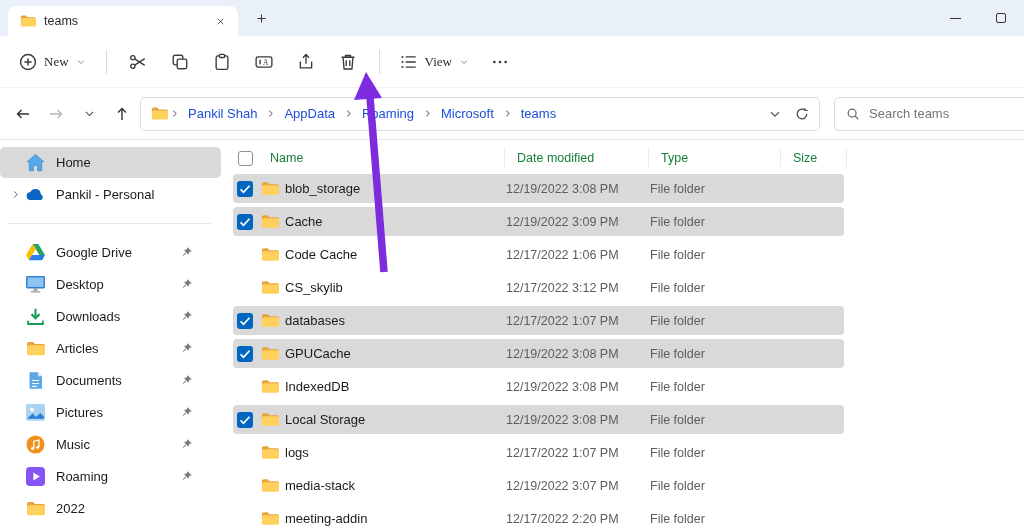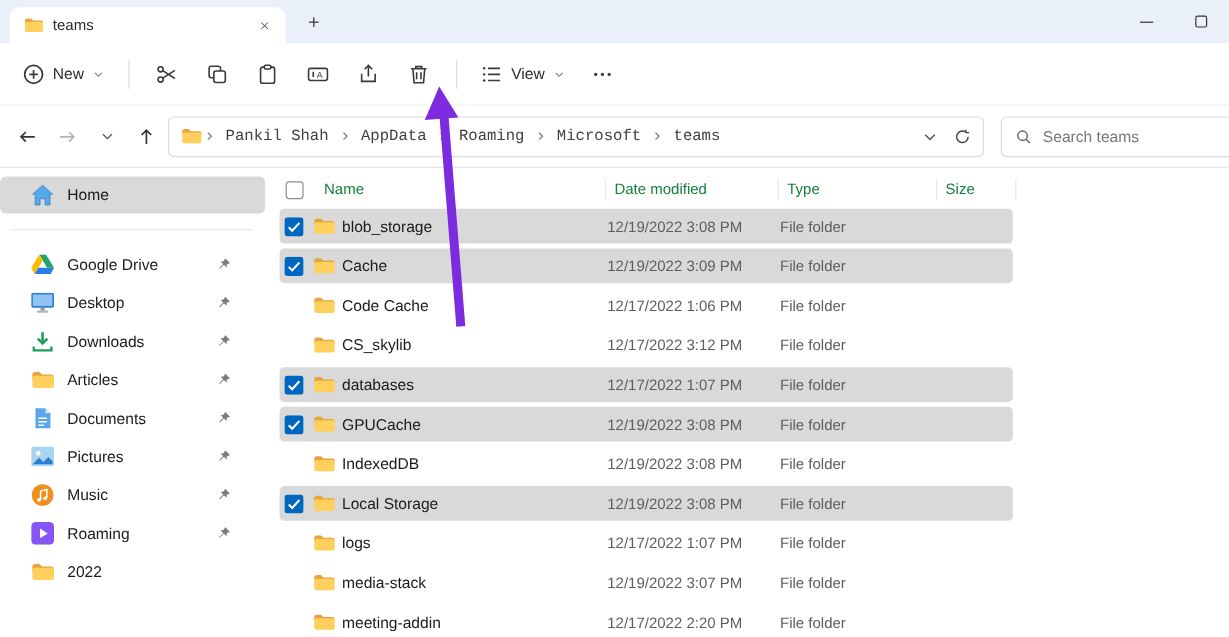--- a/index.html
+++ b/index.html
@@ -15,33 +15,33 @@
   .tab .tclose svg { width:11px; height:11px; }
   .newtab { width:26px; height:26px; margin-left:10px; align-self:center; display:flex; align-items:center; justify-content:center; border-radius:4px; }
   .newtab svg { width:13px; height:13px; }
   .wincontrols { position:absolute; right:0; top:0; height:36px; display:flex; }
   .winbtn { width:46px; height:36px; display:flex; align-items:center; justify-content:center; }
   .glyph-min { width:11px; border-top:1.2px solid #333; display:block; }
   .glyph-max { width:10px; height:10px; border:1.2px solid #333; border-radius:2px; display:block; }
 
   
   .toolbar { height:52px; background:#fff; display:flex; align-items:center; padding:0 10px; gap:2px; border-bottom:1px solid #f1f1f1; }
-  .tbtn { display:flex; align-items:center; justify-content:center; gap:7px; height:36px; min-width:40px; padding:0 9px; border-radius:5px; background:none; border:none; font-family:Liberation Sans, sans-serif; font-size:13px; color:#2b2b2b; }
+  .tbtn { display:flex; align-items:center; justify-content:center; gap:7px; height:36px; min-width:40px; padding:0 9px; border-radius:5px; background:none; border:none; font-family:Liberation Serif, serif; font-size:13px; color:#2b2b2b; }
   .tbtn .ic { width:18px; height:18px; display:flex; }
   .tbtn .chev { width:10px; height:10px; display:flex; opacity:.8; }
   .tsep { width:1px; height:24px; background:#dcdcdc; margin:0 9px; flex:none; }
 
   
   .navrow { height:52px; display:flex; align-items:center; padding-left:8px; border-bottom:1px solid #e4e4e4; background:#fff; }
   .navbtn { width:30px; height:30px; margin-right:3px; display:flex; align-items:center; justify-content:center; border-radius:4px; flex:none; }
   .navbtn svg { width:16px; height:16px; }
   .navbtn.small svg { width:13px; height:13px; }
   .addressbar { width:680px; height:34px; border:1px solid #dcdcdc; border-radius:5px; display:flex; align-items:center; padding:0 4px 0 10px; flex:none; }
   .addr-folder { width:17px; height:15px; display:flex; flex:none; }
-  .crumb { padding:4px 7px; border-radius:4px; color:#404040; white-space:nowrap;font-family:Liberation Mono, monospace; }
+  .crumb { padding:4px 7px; border-radius:4px; color:#1d4ed8; white-space:nowrap; }
   .crumbsep { width:13px; height:13px; display:flex; opacity:.85; flex:none; }
   .addr-spacer { flex:1; }
   .addrbtn { width:27px; height:27px; display:flex; align-items:center; justify-content:center; border-radius:4px; flex:none; }
   .addrbtn svg { width:14px; height:14px; }
   .searchbox { flex:1; height:34px; margin-left:14px; border:1px solid #dcdcdc; border-radius:5px; display:flex; align-items:center; gap:9px; padding:0 11px; }
   .searchbox .sic { width:14px; height:14px; display:flex; flex:none; }
   .searchbox input { border:none; outline:none; flex:1; font-family:inherit; font-size:13px; color:#333; background:transparent; min-width:40px; }
   .searchbox input::placeholder { color:#767676; }
 
   
@@ -53,21 +53,21 @@
   .sbexp { width:22px; display:flex; justify-content:center; flex:none; }
   .sbexp svg { width:11px; height:11px; }
   .sbicon { width:19px; height:18px; margin-right:11px; display:flex; align-items:center; flex:none; }
   .sblabel { flex:1; white-space:nowrap; overflow:hidden; }
   .sbpin { width:13px; height:13px; margin-left:auto; display:flex; opacity:.85; flex:none; }
   .sbdiv { height:1px; background:#e8e8e8; margin:13px 14px 13px 8px; }
 
   .filearea { flex:1; padding-top:4px; min-width:0; }
   .listheader { display:grid; grid-template-columns:36px 243px 144px 132px 67px 1fr; align-items:center; height:28px; color:#15803d; font-size:12.5px; }
   .hcb { width:15px; height:15px; margin-left:13px; border:1px solid #8f8f8f; border-radius:3px; background:#fff; }
-  .hcol { display:flex; align-items:center; height:18px; padding-left:7px; border-left:1px solid #e9e9e9; white-space:nowrap; overflow:hidden; }
+  .hcol { display:flex; align-items:center; height:18px; padding-left:12px; border-left:1px solid #e9e9e9; white-space:nowrap; overflow:hidden; }
   .hcol.first { border-left:none; padding-left:9px; }
   .hcol.last { border-right:1px solid #e9e9e9; }
 
   .frow { display:grid; grid-template-columns:36px 24px 221px 144px 132px 1fr; align-items:center; height:33px; position:relative; isolation:isolate; }
   .frow.sel::before { content:""; position:absolute; left:8px; top:2px; height:29px; width:611px; background:#d9d9d9; border-radius:4px; z-index:-1; }
   .fcb { width:16px; height:16px; margin-left:12px; display:flex; }
   .ficon { width:18px; height:15px; display:flex; }
   .fname { white-space:nowrap; overflow:hidden; padding-right:8px; }
   .fmeta { color:#5d5d5d; font-size:12.5px; white-space:nowrap; overflow:hidden; }
 
@@ -290,20 +290,33 @@
   <div class="sidebar" id="sidebar">
       <div class="sbitem sel">
         <span class="sbexp"></span>
         <span class="sbicon">
           <svg viewBox="0 0 16 16">
             <path d="M8 1.2 15 7.4h-1.8V15H9.8v-4.4H6.2V15H2.8V7.4H1z" fill="#57a8e8" stroke="#3d84bd" stroke-width="0.6"></path>
           </svg>
         </span>
         <span class="sblabel">Home</span>
       </div>
+      <div class="sbitem">
+        <span class="sbexp">
+          <svg viewBox="0 0 16 16" fill="none" stroke="#555" stroke-width="1.4">
+            <path d="M6 3.5 10.5 8 6 12.5"></path>
+          </svg>
+        </span>
+        <span class="sbicon">
+          <svg viewBox="0 0 16 11">
+            <path d="M4.2 10.2a3.4 3.4 0 0 1-.5-6.8A4.6 4.6 0 0 1 12.4 5a3 3 0 0 1 .4 5.2z" fill="#0b65c2"></path>
+          </svg>
+        </span>
+        <span class="sblabel">Pankil - Personal</span>
+      </div>
       <div class="sbdiv"></div>
       <div class="sbitem">
         <span class="sbexp"></span>
         <span class="sbicon">
           <svg viewBox="0 0 16 14">
             <path d="M5.6 0h4.8L16 9.3h-4.8z" fill="#23a566"></path>
             <path d="M5.6 0 0 9.3l2.4 4.4L8 4.4z" fill="#fcbc00"></path>
             <path d="M2.4 13.7h11.2L16 9.3H5z" fill="#2b7de9"></path>
           </svg>
         </span>

